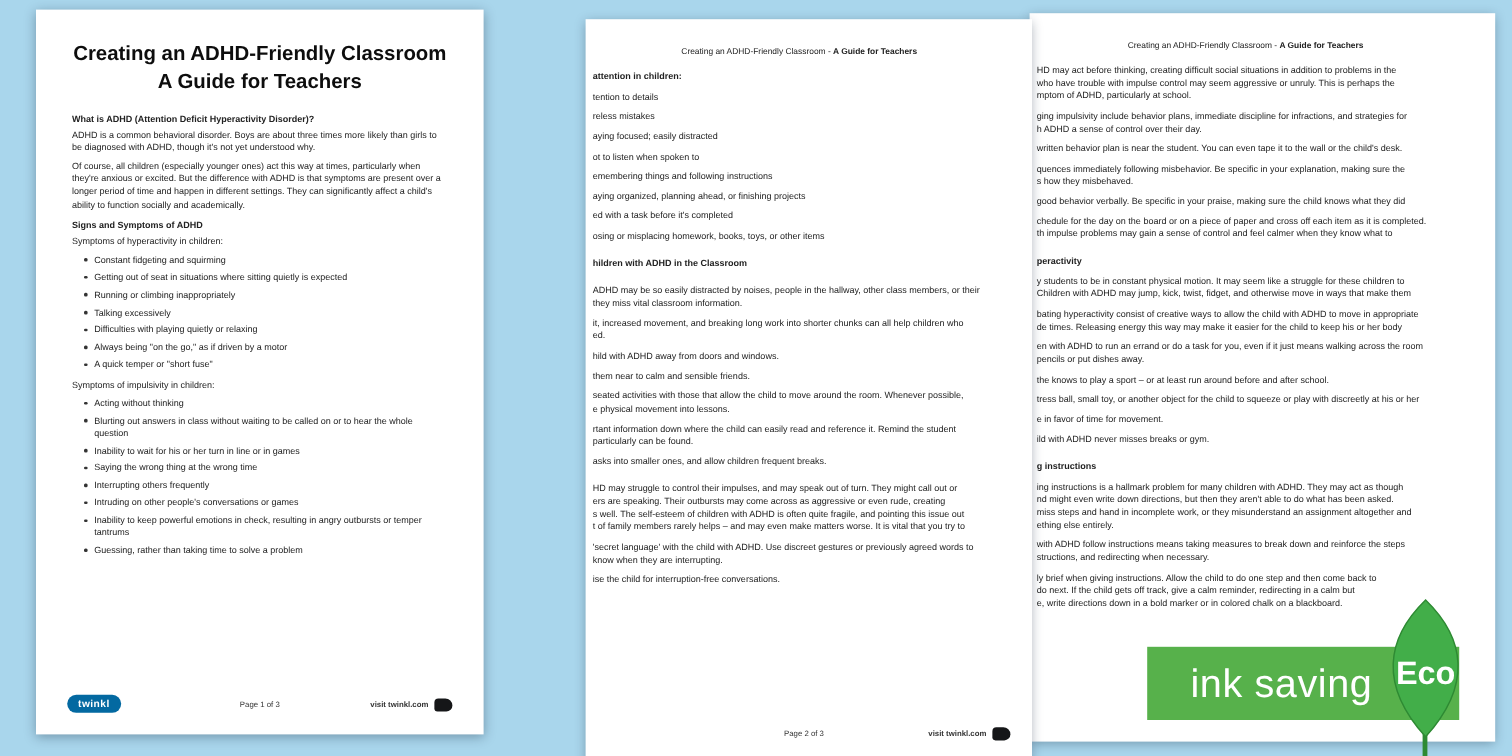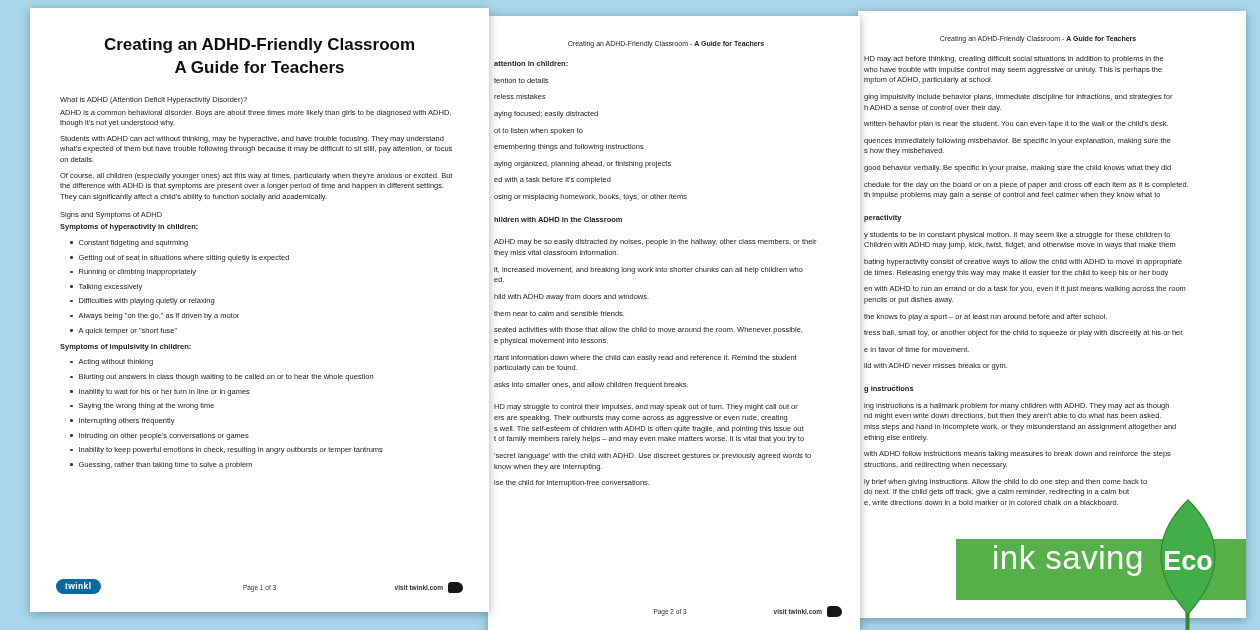--- a/index.html
+++ b/index.html
@@ -1,28 +1,28 @@
 <!DOCTYPE html>
 <html><head>
 <meta charset="utf-8">
 <style>
   * { margin:0; padding:0; box-sizing:border-box; }
   body { margin:0; background:#a9d6ec; }
   .stage { position:relative; width:1260px; height:630px; background:#a9d6ec;
            font-family:"Liberation Sans", sans-serif; overflow:hidden; }
   .page { position:absolute; background:#ffffff; color:#222;
           box-shadow:0 2px 9px rgba(25,45,65,.38); }
-  .page1 { left:30px; top:8px; width:459px; height:604px; z-index:3; padding:26px 30px 0 30px; }
+  .page1 { left:30px; top:8px; width:373px; height:604px; z-index:3; padding:26px 30px 0 30px; }
   .page2 { left:488px; top:16px; width:372px; height:620px; z-index:2; padding:24px 22px 0 6px; }
   .page3 { left:858px; top:11px; width:388px; height:607px; z-index:1; padding:24px 34px 0 6px; }
 
   .p1-title { text-align:center; font-weight:bold; font-size:17px; line-height:1.35;
               color:#0d0d0d; margin-bottom:15px; }
-  .h7 { font-weight:normal; font-size:7.5px; line-height:1.42; margin-bottom:2px; }
-  .sub-h { font-weight:bold; font-size:7.5px; line-height:1.42; margin:6px 0 5px; }
+  .h7 { font-weight:bold; font-size:7.5px; line-height:1.42; margin-bottom:2px; }
+  .sub-h { font-weight:normal; font-size:7.5px; line-height:1.42; margin:6px 0 5px; }
   .frag { font-size:7.5px; line-height:1.42; }
   .frag.bold { font-weight:bold; }
   .frag.gap { margin-top:6px; }
   .frag.gap2 { margin-top:12px; }
   .paras .frag { margin-bottom:5px; }
   .bullets { margin:2px 0 4px 8px; }
   .bullet-row { display:flex; align-items:flex-start; margin-bottom:4.5px;
                 font-size:7.5px; line-height:1.35; }
   .bullet-row .dot { flex:0 0 auto; width:2.5px; height:2.5px; border-radius:50%;
                      background:#333; margin:3.5px 6px 0 2px; }
@@ -34,40 +34,39 @@
             font-size:6.5px; color:#333; }
   .footer .pg { position:absolute; left:50%; transform:translateX(-50%); top:4px; }
   .footer .site { position:absolute; right:0; top:2px; display:flex; align-items:center;
                   gap:5px; font-weight:bold; }
   .logo-pill { position:absolute; left:0; top:-1px; background:#0369a1; color:#fff;
                font-weight:bold; font-size:8.5px; padding:2px 9px 3px; border-radius:9px;
                letter-spacing:.4px; }
   .mark { width:15px; height:11px; background:#151618; border-radius:4px 7px 6px 3px;
           display:inline-block; }
 
-  .banner { position:absolute; left:956px; top:539px; width:290px; height:61px;
-            background:#57b14b; z-index:5; display:flex; align-items:flex-start; }
+  .banner { position:absolute; left:956px; top:539px; width:260px; height:61px;
+            background:#57b14b; z-index:5; display:flex; align-items:center; }
   .banner-text { color:#ffffff; font-size:33px; margin-left:36px; letter-spacing:.5px; }
   .leaf-svg { position:absolute; left:1138px; top:497px; width:100px; height:133px; z-index:6; }
   .eco-text { font-family:"Liberation Sans", sans-serif; font-weight:bold; font-size:27px; fill:#ffffff; }
 </style>
 </head>
 <body>
 
 <div class="stage">
 
   <div class="page page1">
     <div class="p1-title">
       <div>Creating an ADHD-Friendly Classroom</div>
       <div>A Guide for Teachers</div>
     </div>
     <div class="h7">What is ADHD (Attention Deficit Hyperactivity Disorder)?</div>
     <div class="paras">
         <div class="frag">ADHD is a common behavioral disorder. Boys are about three times more likely than girls to be diagnosed with ADHD, though it's not yet understood why.</div>
-        <div class="frag">Students with ADHD can act without thinking, may be hyperactive, and have trouble focusing. They may understand what's expected of them but have trouble following through because it may be difficult to sit still, pay attention, or focus on details.</div>
         <div class="frag">Of course, all children (especially younger ones) act this way at times, particularly when they're anxious or excited. But the difference with ADHD is that symptoms are present over a longer period of time and happen in different settings. They can significantly affect a child's ability to function socially and academically.</div>
       </div>
     <div class="h7" style="margin-top:7px">Signs and Symptoms of ADHD</div>
     <div class="sub-h" style="margin-top:1px">Symptoms of hyperactivity in children:</div>
     <div class="bullets">
         <div class="bullet-row">
           <span class="dot"></span>
           <span>Constant fidgeting and squirming</span>
         </div>
         <div class="bullet-row">
@@ -96,21 +95,21 @@
         </div>
       </div>
     <div class="sub-h">Symptoms of impulsivity in children:</div>
     <div class="bullets">
         <div class="bullet-row">
           <span class="dot"></span>
           <span>Acting without thinking</span>
         </div>
         <div class="bullet-row">
           <span class="dot"></span>
-          <span>Blurting out answers in class though waiting to be called on or to hear the whole question</span>
+          <span>Blurting out answers in class without waiting to be called on or to hear the whole question</span>
         </div>
         <div class="bullet-row">
           <span class="dot"></span>
           <span>Inability to wait for his or her turn in line or in games</span>
         </div>
         <div class="bullet-row">
           <span class="dot"></span>
           <span>Saying the wrong thing at the wrong time</span>
         </div>
         <div class="bullet-row">

